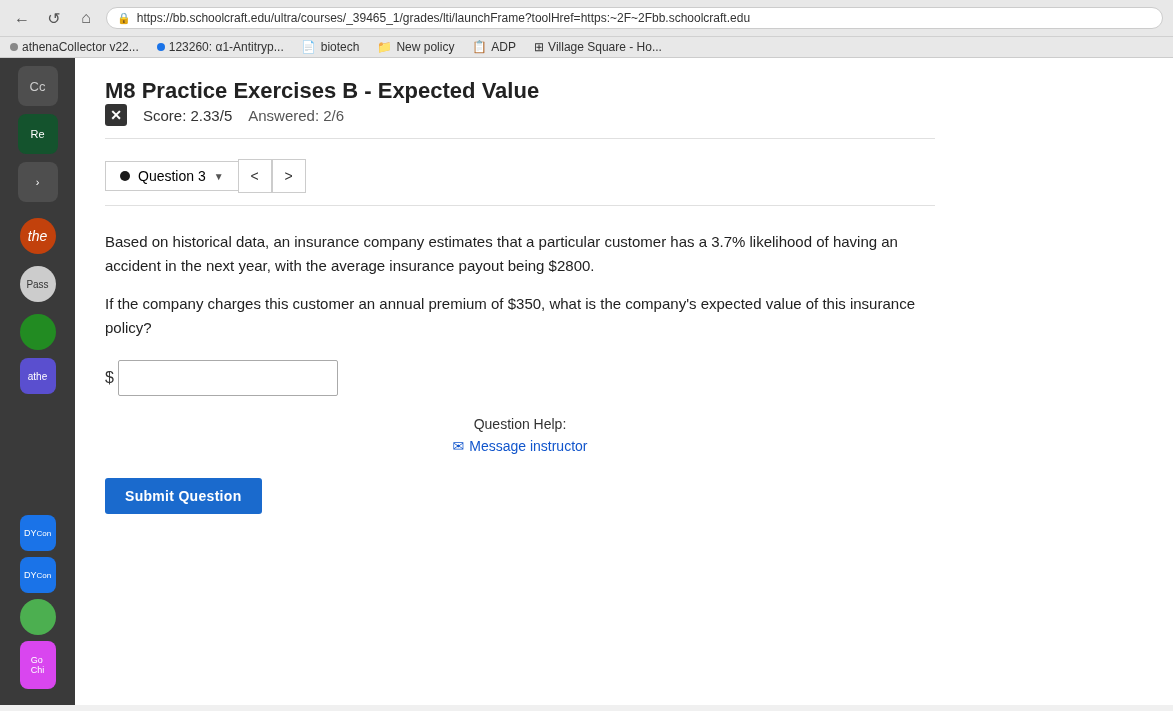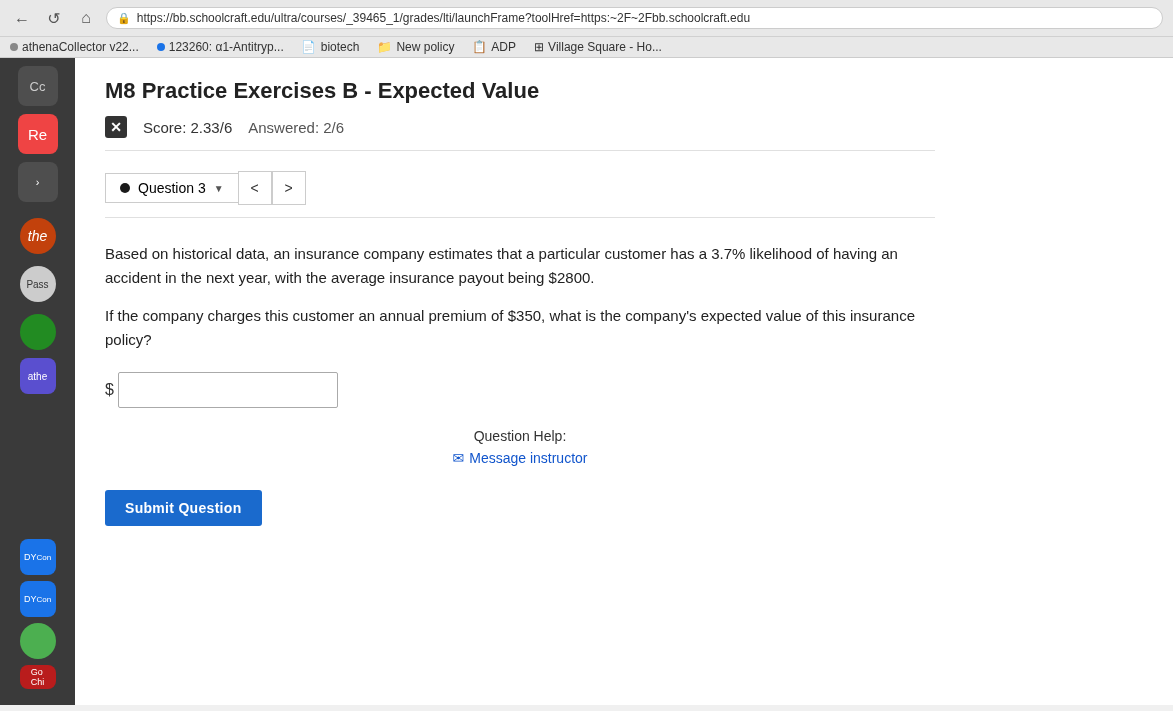--- a/index.html
+++ b/index.html
@@ -119,21 +119,20 @@
 
     .content-inner {
       padding: 20px 40px 20px 30px;
       max-width: 900px;
     }
 
     .page-title {
       font-size: 22px;
       font-weight: 600;
       color: #222;
-      margin-bottom: 12px;
     }
 
     .score-row {
       display: flex;
       align-items: center;
       gap: 16px;
       margin-bottom: 20px;
       padding-bottom: 12px;
       border-bottom: 1px solid #e0e0e0;
     }
@@ -327,52 +326,52 @@
       <span>⊞</span>
       <span>Village Square - Ho...</span>
     </div>
   </div>
 </div>
 
 <div class="main-layout">
 
   <div class="left-sidebar">
     <div class="sidebar-icon" style="font-size:13px;color:#ccc;">Cc</div>
-    <div class="sidebar-icon" style="background:#ef4444;font-size:15px;">Re</div>
+    <div class="sidebar-icon" style="background:#14532d;font-size:11px;">Re</div>
     <div class="sidebar-icon" style="font-size:11px;">›</div>
     <div style="margin-top:8px;">
       <div style="width:36px;height:36px;background:#c2410c;border-radius:50%;display:flex;align-items:center;justify-content:center;color:#fff;font-size:14px;cursor:pointer;font-style:italic;">the</div>
     </div>
     <div style="margin-top:4px;">
       <div style="width:36px;height:36px;background:#ccc;border-radius:50%;display:flex;align-items:center;justify-content:center;color:#333;font-size:10px;cursor:pointer;">Pass</div>
     </div>
     <div style="margin-top:4px;">
       <div style="width:36px;height:36px;background:#228B22;border-radius:50%;overflow:hidden;cursor:pointer;"></div>
     </div>
     <div style="margin-top:0;">
       <div style="width:36px;height:36px;background:#5a4fcf;border-radius:8px;display:flex;align-items:center;justify-content:center;color:#fff;font-size:10px;cursor:pointer;">athe</div>
     </div>
     <div style="margin-top:auto;padding-bottom:8px;display:flex;flex-direction:column;gap:6px;">
       <div style="width:36px;height:36px;background:#1a73e8;border-radius:8px;display:flex;align-items:center;justify-content:center;color:#fff;font-size:9px;cursor:pointer;">DY<br><span style="font-size:8px;">Con</span></div>
       <div style="width:36px;height:36px;background:#1a73e8;border-radius:8px;display:flex;align-items:center;justify-content:center;color:#fff;font-size:9px;cursor:pointer;">DY<br><span style="font-size:8px;">Con</span></div>
       <div style="width:36px;height:36px;background:#4CAF50;border-radius:50%;overflow:hidden;cursor:pointer;"></div>
-      <div style="width:36px;height:24px;background:#b91c1c;border-radius:8px;display:flex;align-items:center;justify-content:center;color:#fff;font-size:9px;cursor:pointer;">Go<br>Chi</div>
+      <div style="width:36px;height:48px;background:#d946ef;border-radius:8px;display:flex;align-items:center;justify-content:center;color:#fff;font-size:9px;cursor:pointer;">Go<br>Chi</div>
     </div>
   </div>
 
   <div class="content-area">
     <div class="content-inner">
 
       
       <h1 class="page-title">M8 Practice Exercises B - Expected Value</h1>
 
       
       <div class="score-row">
         <div class="close-btn">✕</div>
-        <span class="score-text">Score: 2.33/6</span>
+        <span class="score-text">Score: 2.33/5</span>
         <span class="answered-text">Answered: 2/6</span>
       </div>
 
       
       <div class="question-nav">
         <div class="question-selector">
           <div class="question-dot"></div>
           <span>Question 3</span>
           <span class="chevron-down">▼</span>
         </div>

